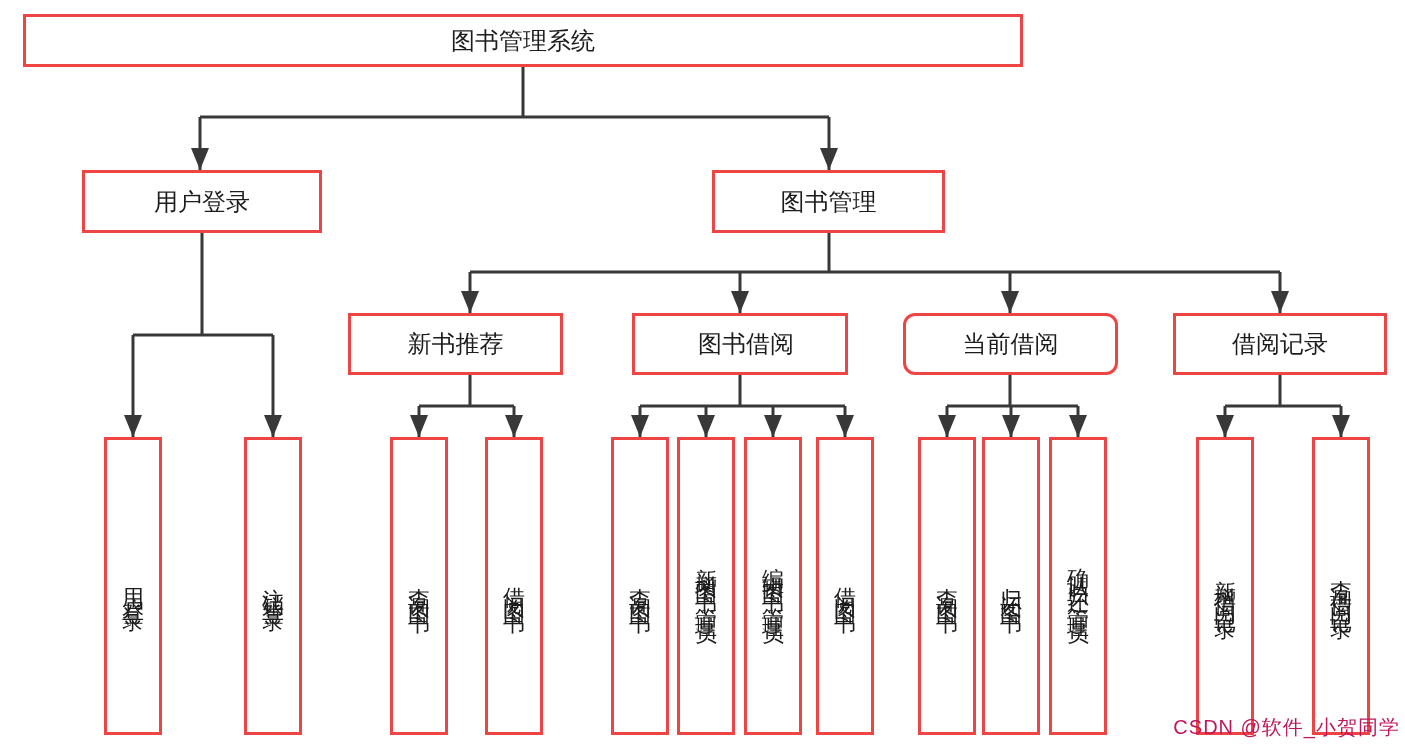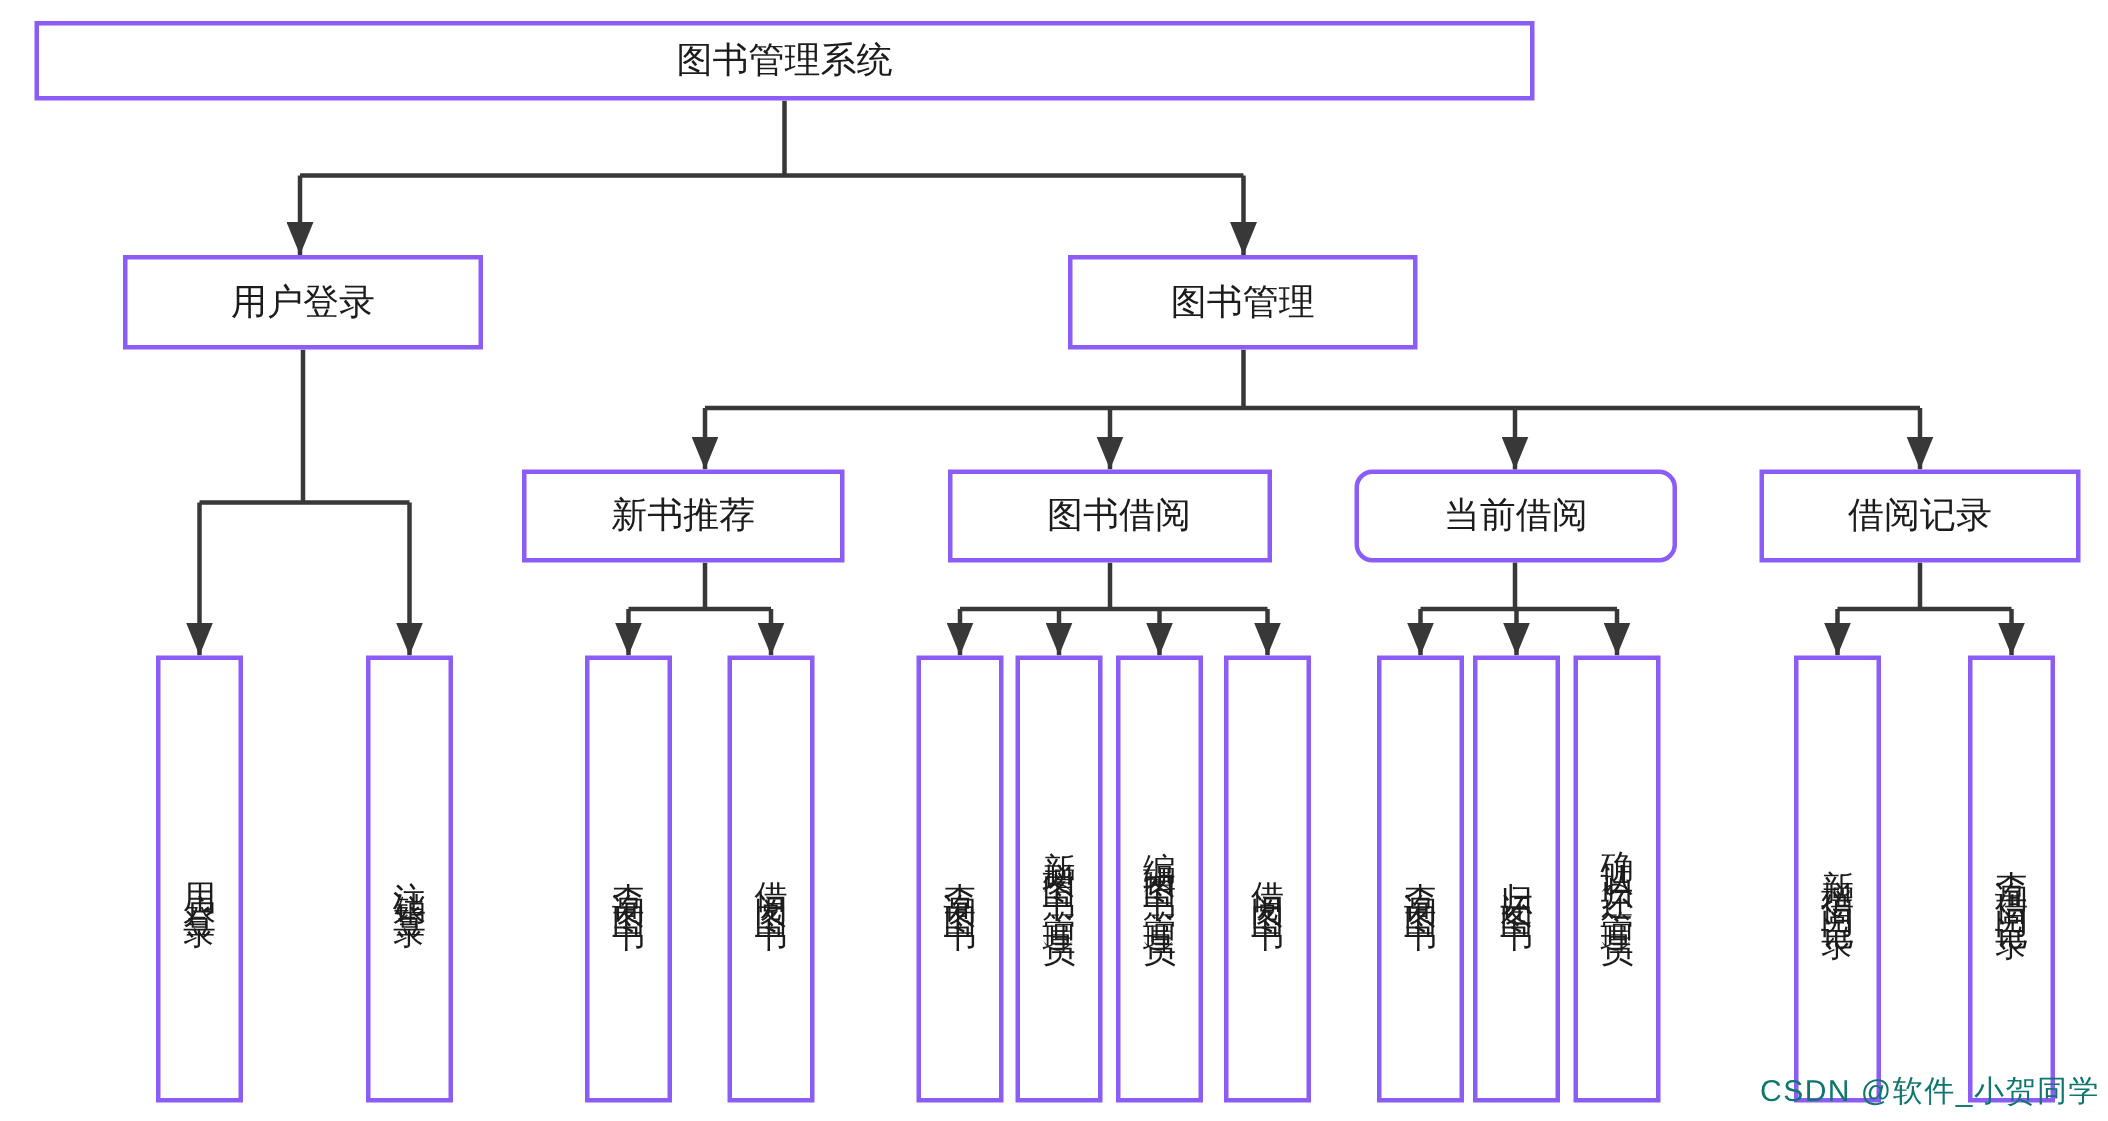--- a/index.html
+++ b/index.html
@@ -7,41 +7,41 @@
     position:relative;
     width:1405px;height:747px;
     background:#ffffff;
     font-family:"Liberation Sans","DejaVu Sans",sans-serif;
     overflow:hidden;
   }
   #wires{position:absolute;left:0;top:0;width:1405px;height:747px;}
   .box{
     position:absolute;
     box-sizing:border-box;
-    border:3px solid #8b5cf6;
+    border:3px solid #ef4444;
     background:#ffffff;
     color:#1c1c1c;
     display:flex;align-items:center;justify-content:center;
     font-size:24px;
     line-height:1;
     white-space:nowrap;
   }
   .vbox{
     writing-mode:vertical-rl;
     text-orientation:mixed;
     font-size:22px;
     letter-spacing:8px;
     white-space:normal;
   }
   .watermark{
     position:absolute;
     top:714px;right:5px;
     font-size:20px;
     letter-spacing:1px;
-    color:#0f766e;
+    color:#be185d;
     z-index:5;
   }
 </style>
 </head>
 <body>
 
 <div id="canvas">
 
   <svg id="wires" viewBox="0 0 1405 747">
     <defs>

